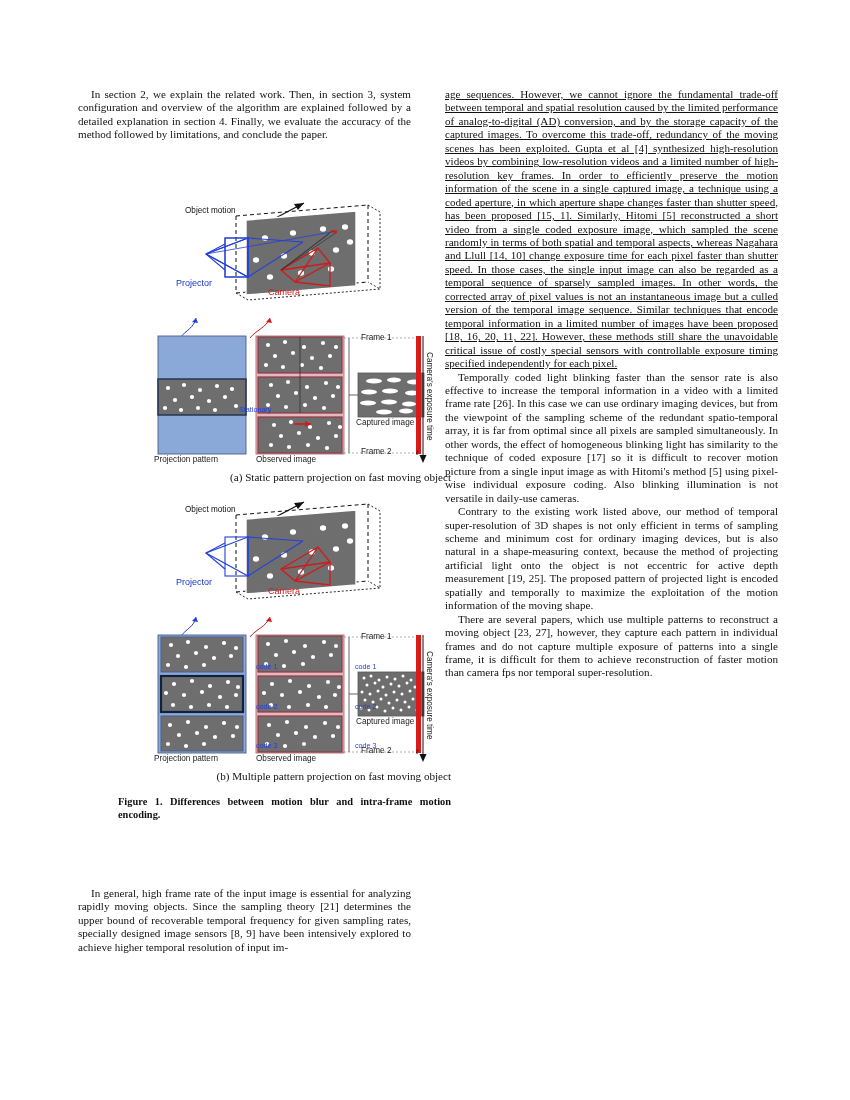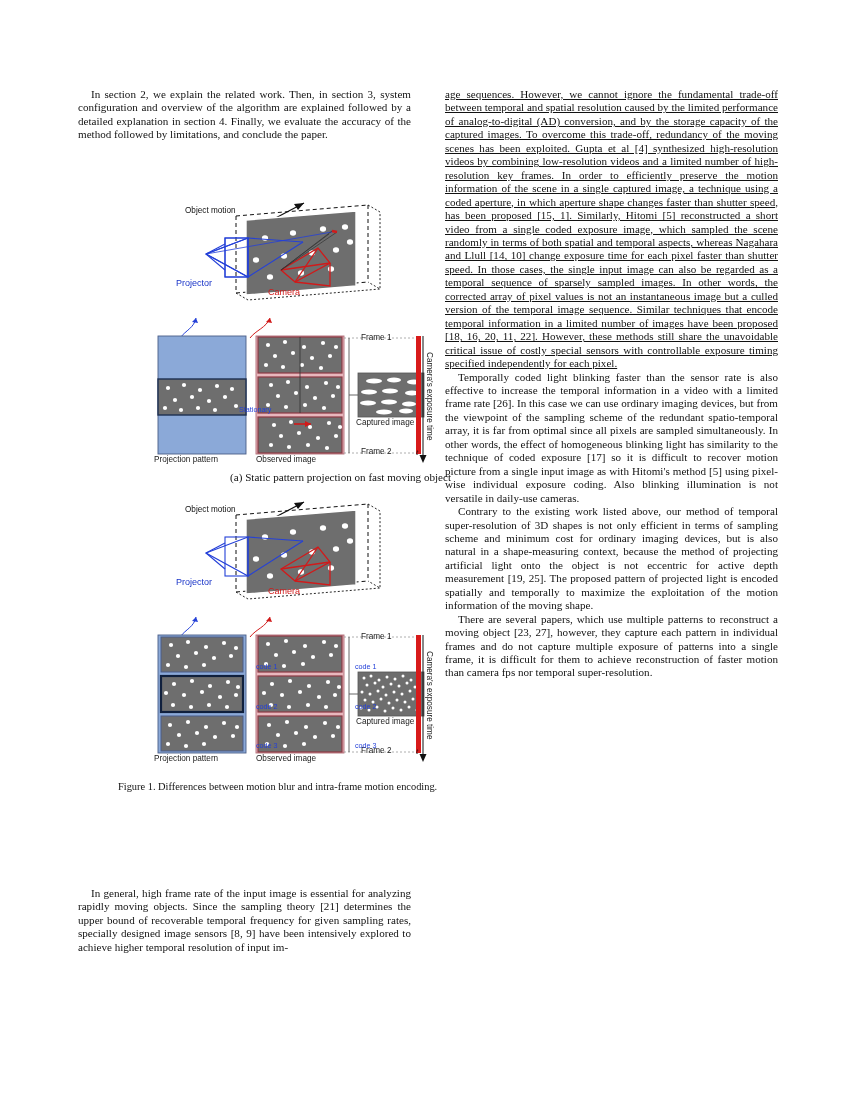--- a/index.html
+++ b/index.html
@@ -65,20 +65,21 @@
     font-size: 11.1px;
     margin-top: 3px;
     font-family: "Liberation Serif", serif;
   }
   .figcaption {
     font-size: 10.4px;
     line-height: 12.6px;
     text-align: justify;
     margin-top: 14px;
     font-family: "Liberation Serif", serif;
+    font-weight: bold;
   }
 
   
   .scene3d { position: relative; width: 333px; height: 118px; }
   .scene3d svg { position: absolute; left: 0; top: 0; }
   .lbl {
     position: absolute;
     font-family: "Liberation Sans", sans-serif;
     font-size: 8.2px;
     white-space: nowrap;
@@ -537,20 +538,21 @@
         <div class="tlbl blue" style="left:96px; top:87px;">code 2</div>
         <div class="tlbl blue" style="left:96px; top:126px;">code 3</div>
 
         <div class="tlbl blue" style="left:195px; top:47px;">code 1</div>
         <div class="tlbl blue" style="left:195px; top:87px;">code 2</div>
         <div class="tlbl blue" style="left:195px; top:126px;">code 3</div>
 
         <div class="axis-lbl" style="left:298px; top:131px;">t</div>
       </div>
 
+      <div class="subcaption">(b) Multiple pattern projection on fast moving object</div>
     </div>
 
     <div class="figcaption">Figure 1. Differences between motion blur and intra-frame motion encoding.</div>
   </div>
 
   <div class="col col-left" style="top:878px;">
     <div class="spacer-sec-bot"></div>
     <p class="para">In general, high frame rate of the input image is essential for analyzing rapidly moving objects. Since the sampling theory [21] determines the upper bound of recoverable temporal frequency for given sampling rates, specially designed image sensors [8, 9] have been intensively explored to achieve higher temporal resolution of input im-</p>
   </div>
 

